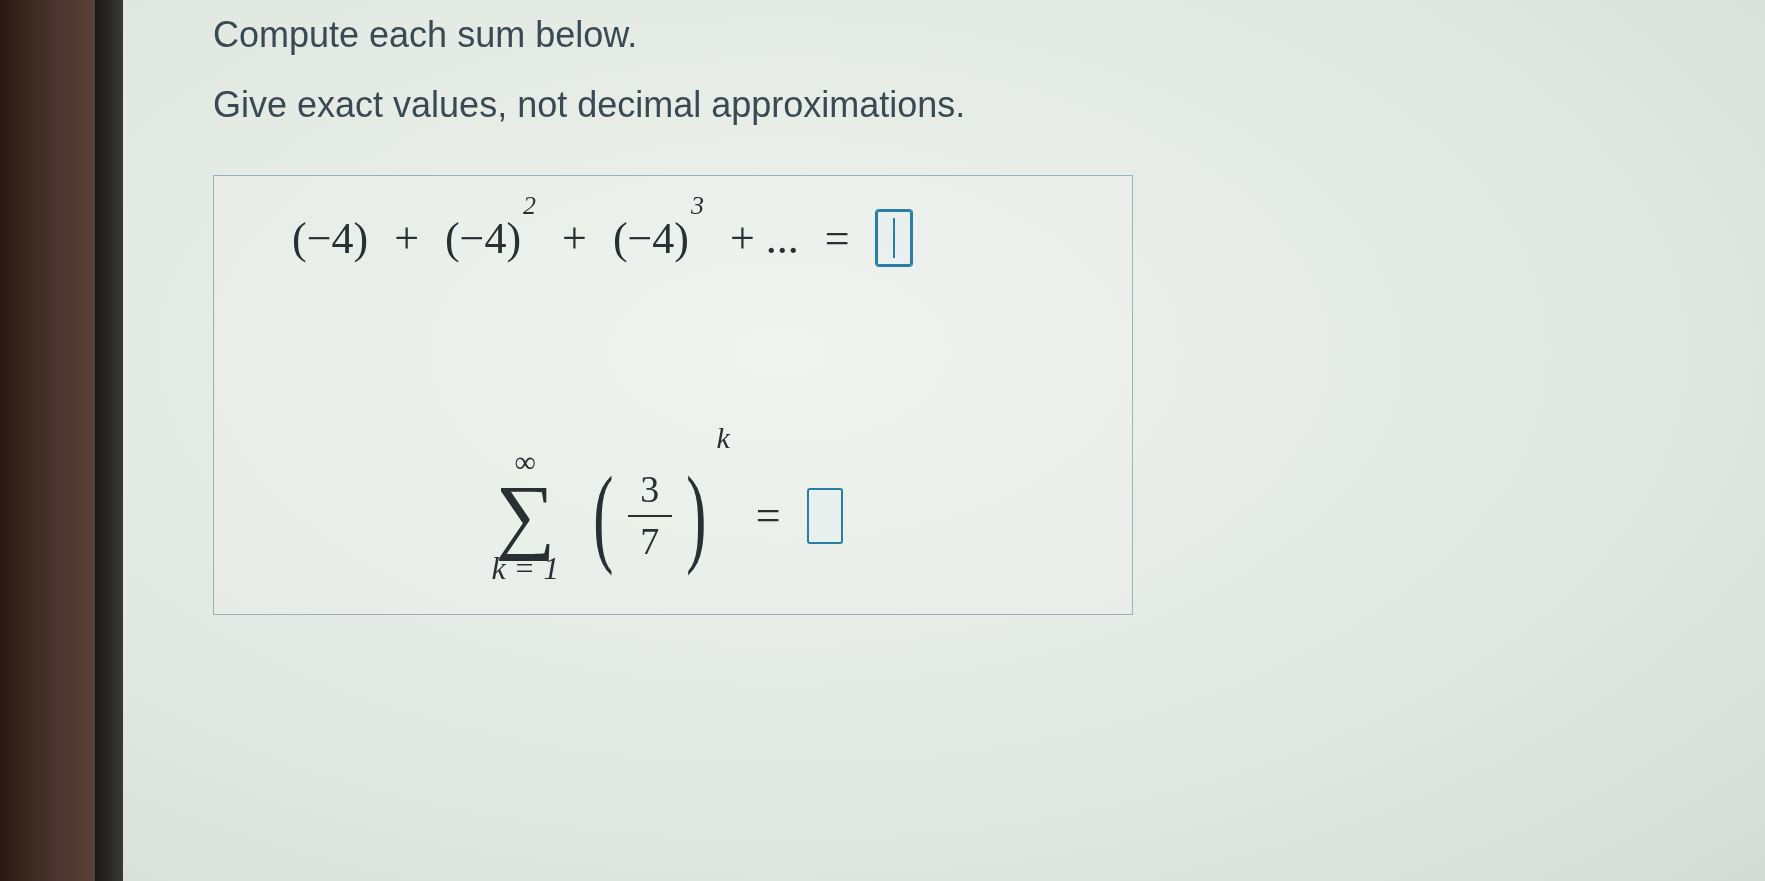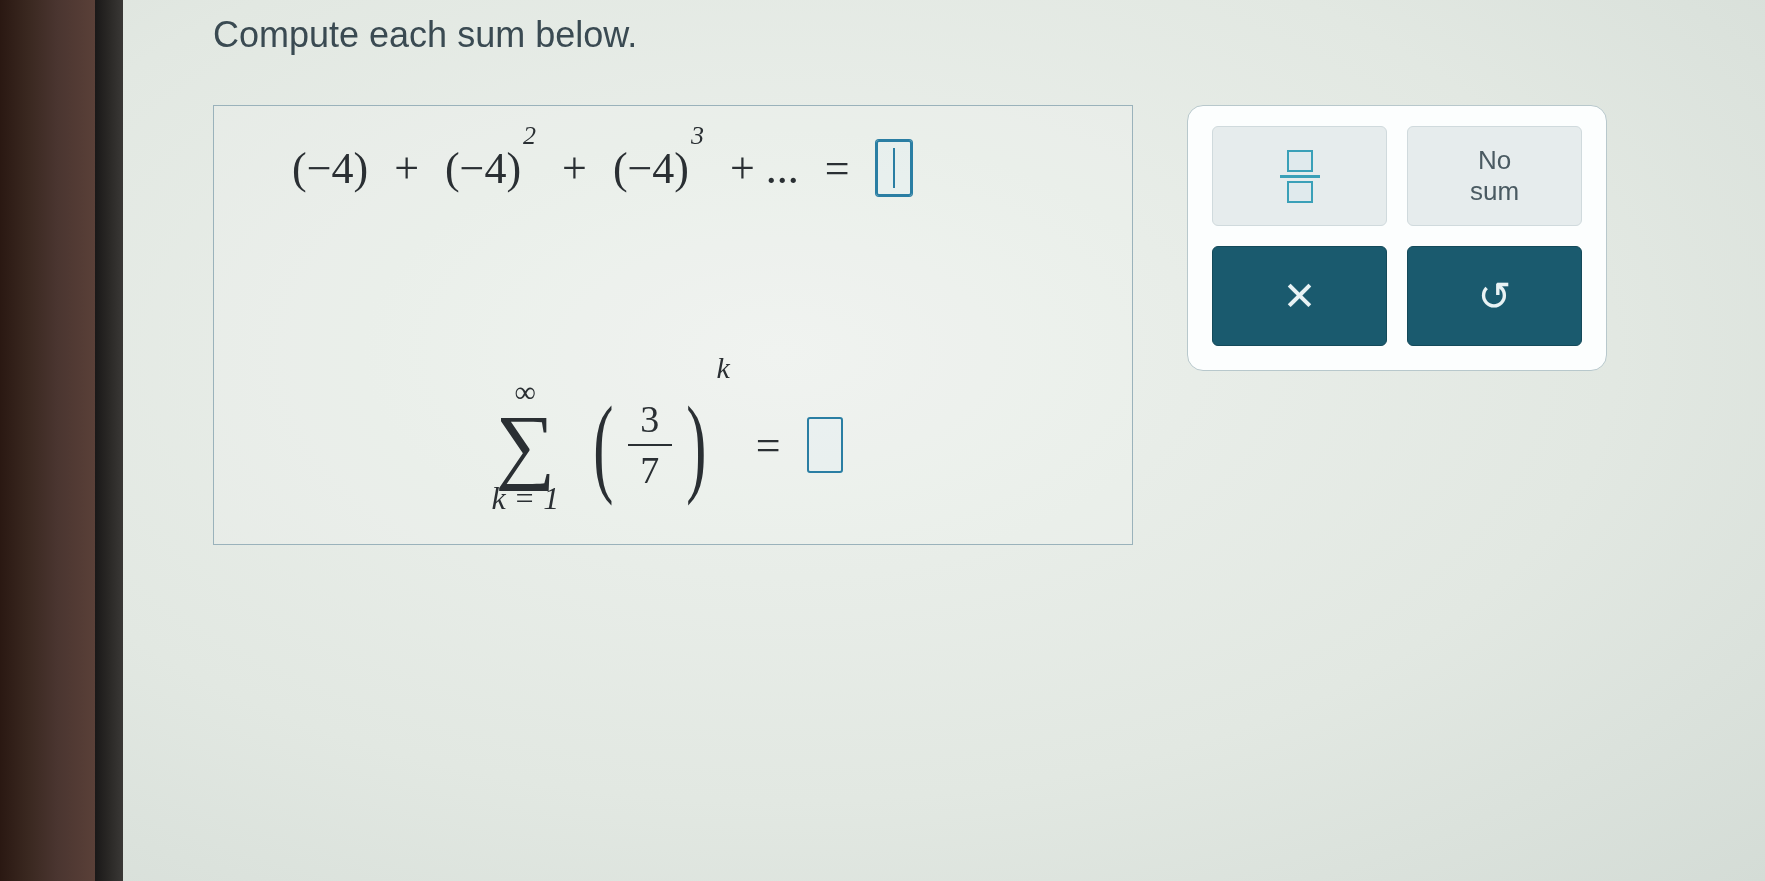--- a/index.html
+++ b/index.html
@@ -176,20 +176,21 @@
   </style>
 </head>
 <body>
 
 <div class="left-edge"></div>
 <div class="monitor-bezel"></div>
 
 <div class="screen">
 
   <p class="instr first">Compute each sum below.</p>
+  <p class="instr second">Give exact values, not decimal approximations.</p>
 
   <div class="work-row">
 
     <div class="problem-box">
 
       <div class="eq-row">
         <span>(−4)</span>
         <span>+</span>
         <span class="expo-group">
           <span class="base">(−4)</span>
@@ -222,37 +223,16 @@
             <span class="big-paren">)</span>
           </span>
           <span class="exp" style="top:-48px; font-size:30px;">k</span>
         </span>
         <span>=</span>
         <span class="answer-slot"></span>
       </div>
 
     </div>
 
-    <div class="tool-panel">
-      <div class="tool-btn light">
-        <span class="frac-icon">
-          <span class="sq"></span>
-          <span class="ln"></span>
-          <span class="sq"></span>
-        </span>
-      </div>
-      <div class="tool-btn light">
-        <span class="nosum-text">
-          <span>No</span><br>
-          <span>sum</span>
-        </span>
-      </div>
-      <div class="tool-btn dark">
-        <span style="font-size:40px;">✕</span>
-      </div>
-      <div class="tool-btn dark">
-        <span style="font-size:40px;">↺</span>
-      </div>
-    </div>
 
   </div>
 
 </div>
 
 </body></html>

